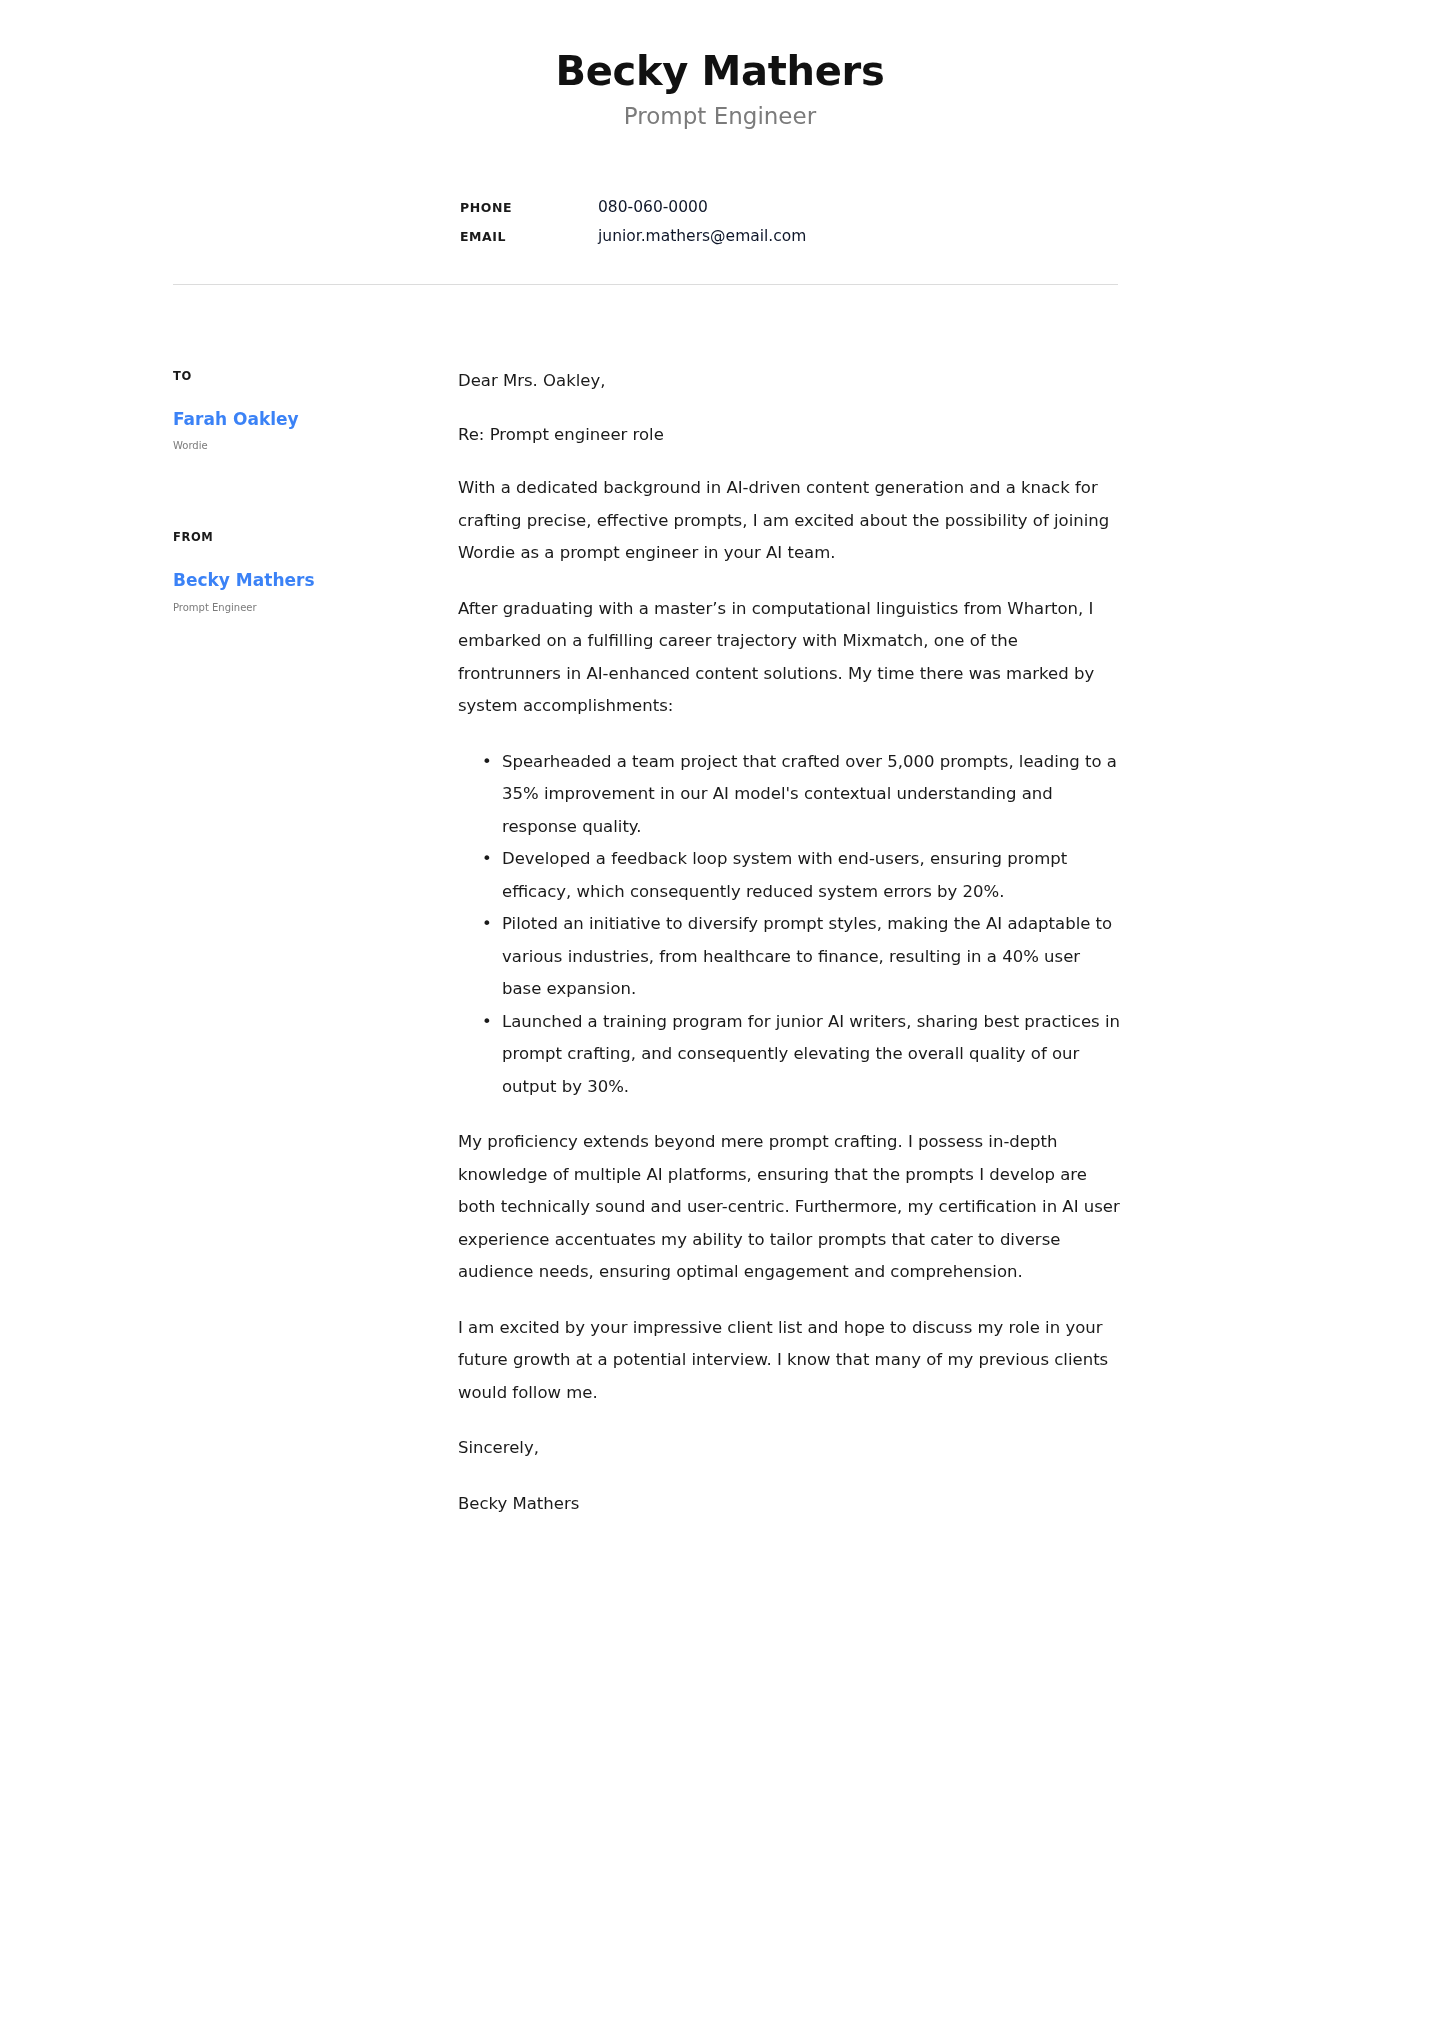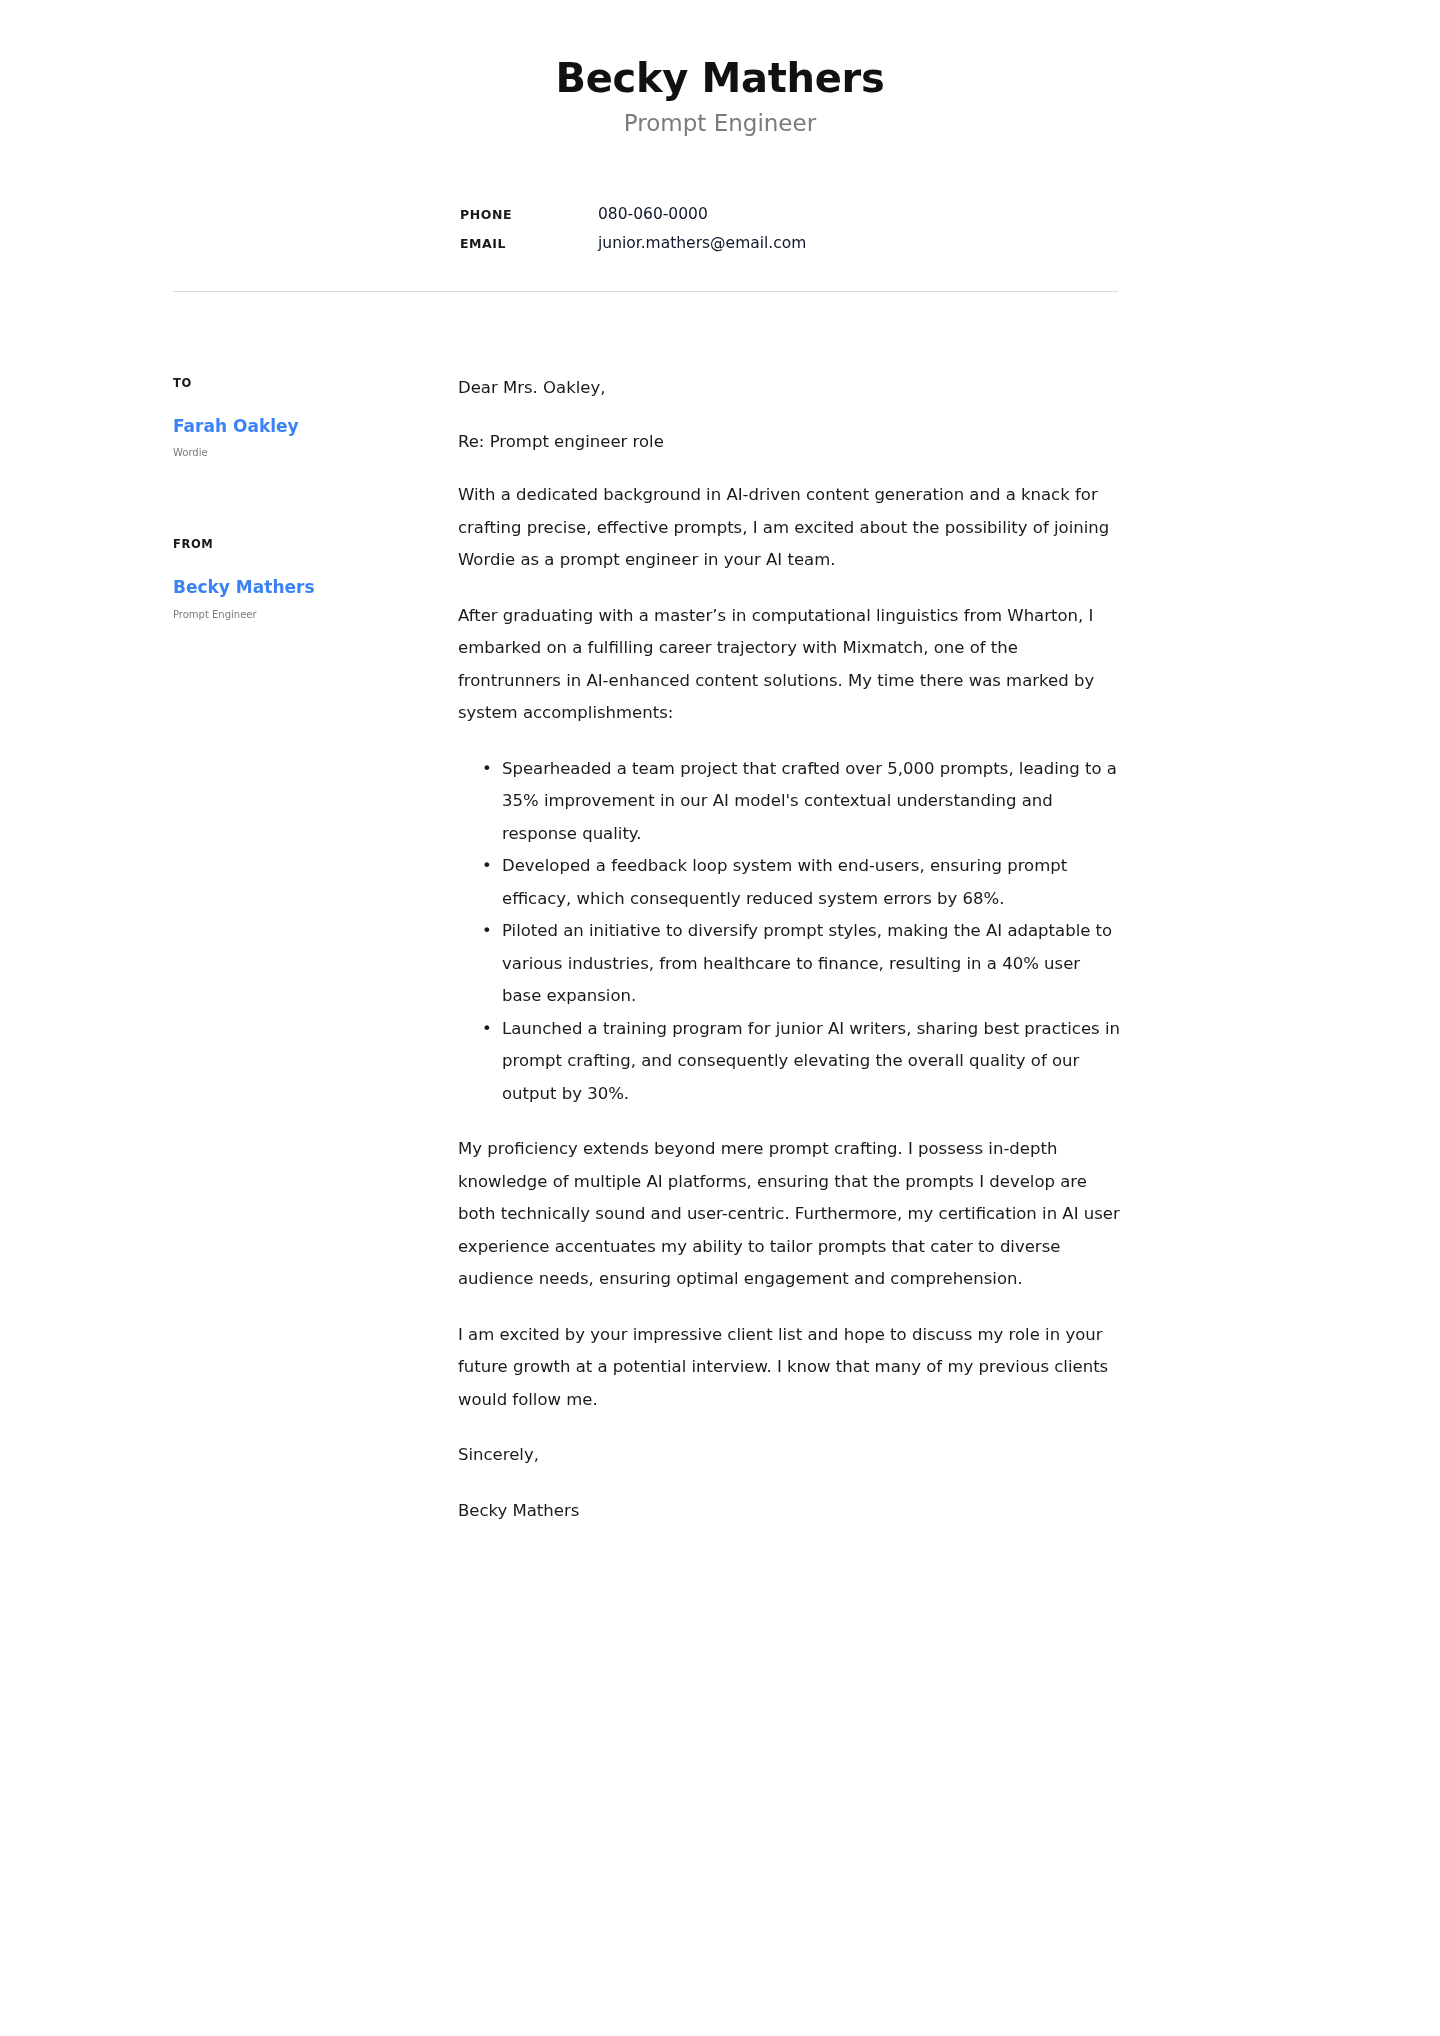--- a/index.html
+++ b/index.html
@@ -10,21 +10,21 @@
   body {
     width: 1440px;
     min-height: 2036px;
     font-family: "DejaVu Sans", "Liberation Sans", sans-serif;
     color: #1a1a1a;
     -webkit-font-smoothing: antialiased;
   }
   .page {
     position: relative;
     width: 1110px;
-    margin: 7px auto;
+    margin: 0 auto;
     padding: 0;
     box-sizing: border-box;
   }
 
   
   .header {
     text-align: center;
     padding-top: 48px;
   }
   .header-name {
@@ -198,21 +198,21 @@
       <p>With a dedicated background in AI-driven content generation and a knack for crafting precise, effective prompts, I am excited about the possibility of joining Wordie as a prompt engineer in your AI team.</p>
       <p>After graduating with a master’s in computational linguistics from Wharton, I embarked on a fulfilling career trajectory with Mixmatch, one of the frontrunners in AI-enhanced content solutions. My time there was marked by system accomplishments:</p>
 
       <ul>
         <li>
           <span class="bullet-dot">•</span>
           <span>Spearheaded a team project that crafted over 5,000 prompts, leading to a 35% improvement in our AI model's contextual understanding and response quality.</span>
         </li>
         <li>
           <span class="bullet-dot">•</span>
-          <span>Developed a feedback loop system with end-users, ensuring prompt efficacy, which consequently reduced system errors by 68%.</span>
+          <span>Developed a feedback loop system with end-users, ensuring prompt efficacy, which consequently reduced system errors by 20%.</span>
         </li>
         <li>
           <span class="bullet-dot">•</span>
           <span>Piloted an initiative to diversify prompt styles, making the AI adaptable to various industries, from healthcare to finance, resulting in a 40% user base expansion.</span>
         </li>
         <li>
           <span class="bullet-dot">•</span>
           <span>Launched a training program for junior AI writers, sharing best practices in prompt crafting, and consequently elevating the overall quality of our output by 30%.</span>
         </li>
       </ul>

